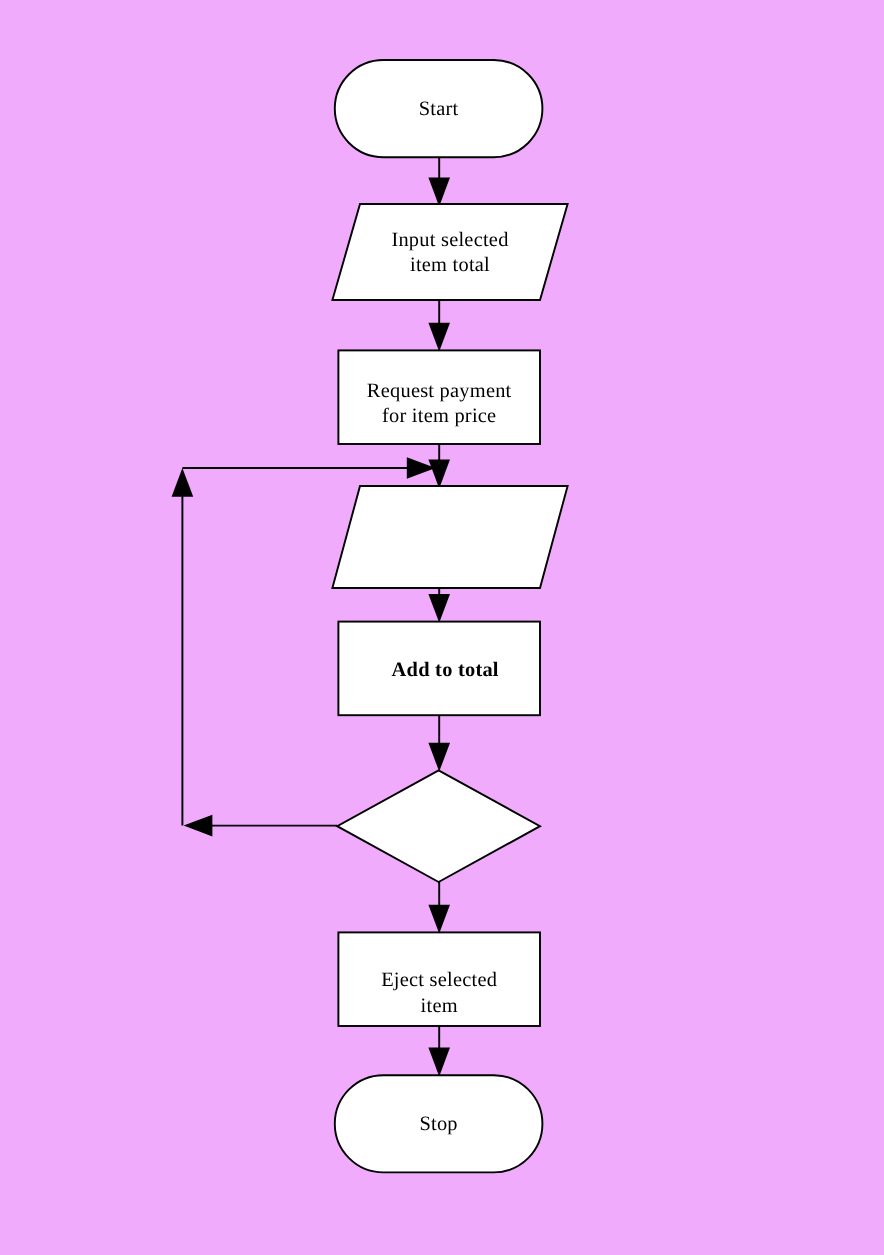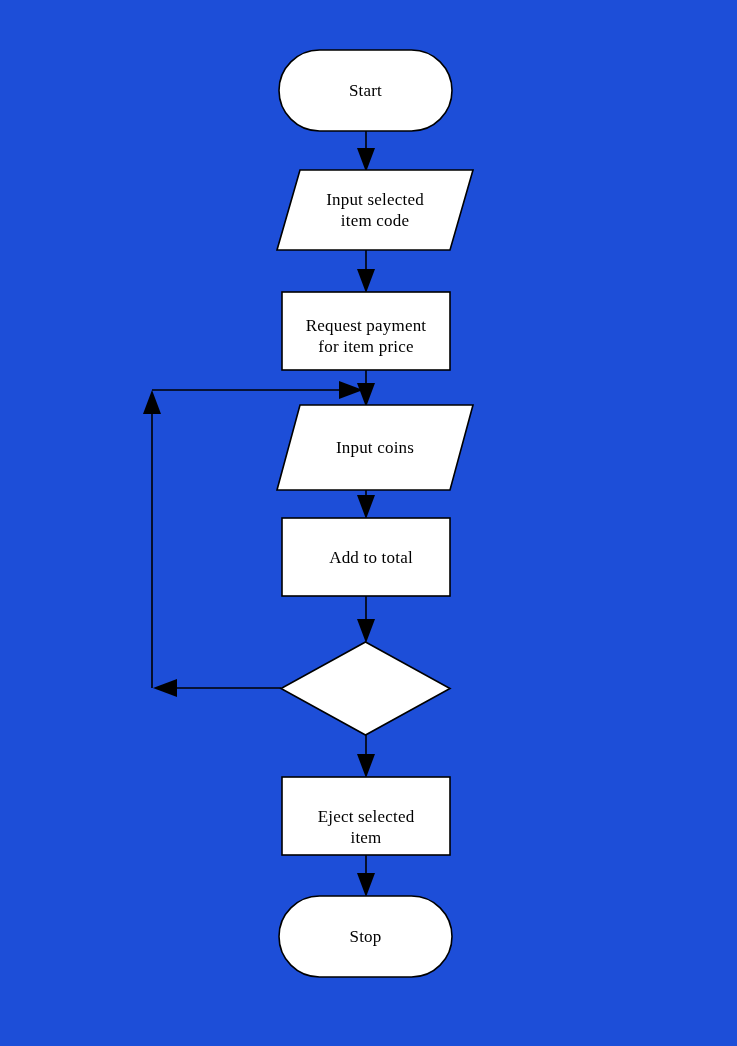--- a/index.html
+++ b/index.html
@@ -8,21 +8,21 @@
     padding: 0;
     background: #ffffff;
   }
   body {
     font-family: "Liberation Serif", "DejaVu Serif", serif;
   }
   #canvas {
     position: relative;
     width: 737px;
     height: 1046px;
-    background: #1d4ed8;
+    background: #f0abfc;
     overflow: hidden;
   }
   #flow-svg {
     position: absolute;
     left: 0;
     top: 0;
     width: 737px;
     height: 1046px;
     display: block;
   }
@@ -127,28 +127,27 @@
 
     <rect class="shape-outline" x="282" y="777" width="168" height="78"></rect>
 
     <rect class="shape-outline" x="279" y="896" width="173" height="81" rx="40.5" ry="40.5"></rect>
 
   </svg>
 
   <div class="node-label" style="left:279px; top:50px; width:173px; height:81px;">Start</div>
 
   <div class="node-label" style="left:277px; top:170px; width:196px; height:80px;">Input selected
-item code</div>
+item total</div>
 
   <div class="node-label" style="left:282px; top:292px; width:168px; height:87px;">Request payment
 for item price</div>
 
-  <div class="node-label" style="left:277px; top:405px; width:196px; height:85px;">Input coins</div>
 
-  <div class="node-label" style="left:282px; top:518px; width:178px; height:78px;">Add to total</div>
+  <div class="node-label" style="left:282px; top:518px; width:178px; height:78px;font-weight:bold;">Add to total</div>
 
   <div class="node-label" style="left:281px; top:642px; width:169px; height:93px;"></div>
 
   <div class="node-label" style="left:282px; top:777px; width:168px; height:100px;">Eject selected
 item</div>
 
   <div class="node-label" style="left:279px; top:896px; width:173px; height:81px;">Stop</div>
 
 </div>
 

